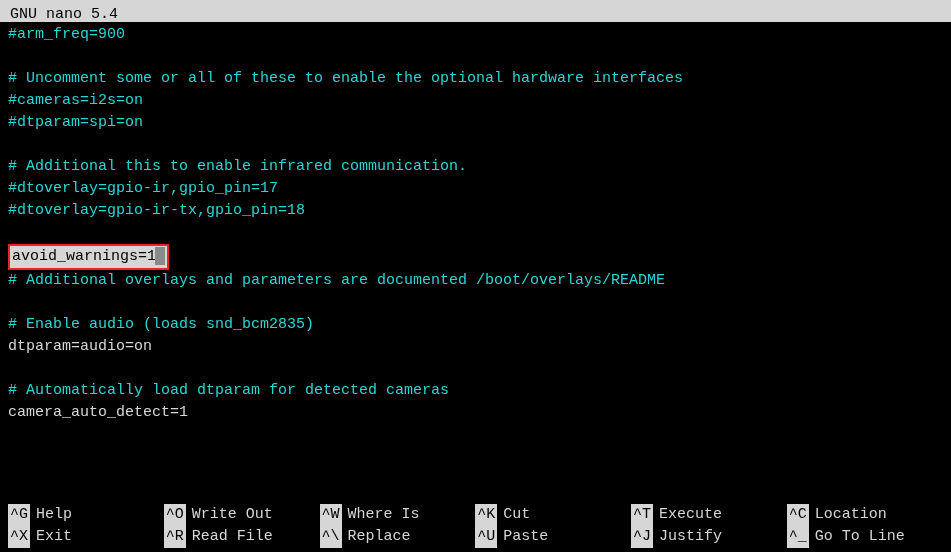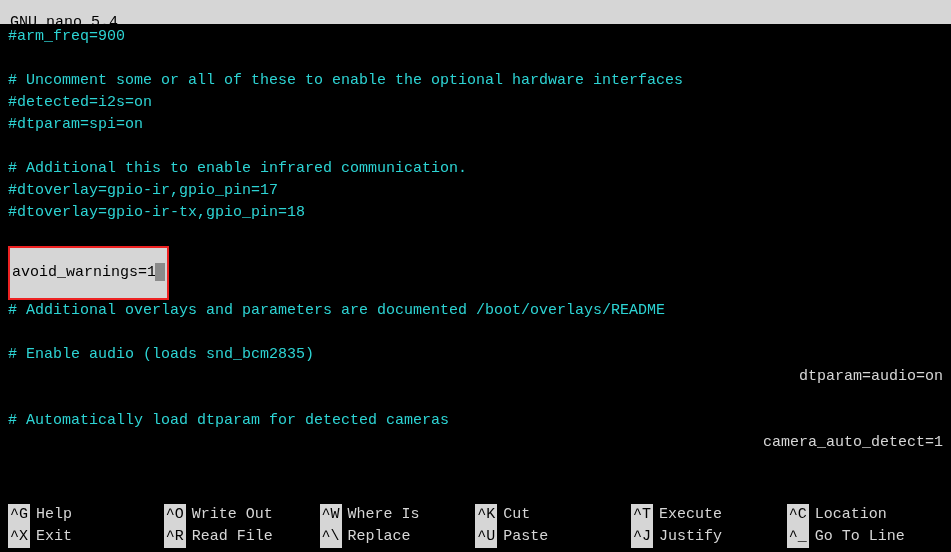--- a/index.html
+++ b/index.html
@@ -15,21 +15,21 @@
       height: 552px;
       overflow: hidden;
       position: relative;
     }
     .header {
       background: #d6d6d6;
       color: #000;
       height: 22px;
       line-height: 22px;
       display: flex;
-      padding: 12px 10px;
+      padding: 4px 10px;
     }
     .header-left {
       flex: 0 0 auto;
     }
     .header-center {
       flex: 1;
       text-align: center;
     }
     .header-right {
       flex: 0 0 auto;
@@ -38,28 +38,27 @@
     .editor {
       padding: 2px 8px;
       font-family: 'Courier New', monospace;
       line-height: 22px;
     }
     .comment {
       color: #2dd4d4;
     }
     .plain {
       color: #d6d6d6;
-      text-align: right;
     }
     .highlighted {
       background: #d6d6d6;
       color: #000;
       display: inline-block;
       border: 2px solid #ee2222;
-      padding: 14px 2px;
+      padding: 0 2px;
     }
     .cursor {
       background: #8a8a8a;
       display: inline-block;
       width: 10px;
       height: 18px;
       vertical-align: middle;
       margin-left: -1px;
     }
     .empty-line {
@@ -97,21 +96,21 @@
 
 <div class="header">
   <div class="header-left">GNU nano 5.4</div>
   <div class="header-right"></div>
 </div>
 
 <div class="editor">
   <div class="comment">#arm_freq=900</div>
   <div class="empty-line"></div>
   <div class="comment"># Uncomment some or all of these to enable the optional hardware interfaces</div>
-  <div class="comment">#detected=i2s=on</div>
+  <div class="comment">#cameras=i2s=on</div>
   <div class="comment">#dtparam=spi=on</div>
   <div class="empty-line"></div>
   <div class="comment"># Additional this to enable infrared communication.</div>
   <div class="comment">#dtoverlay=gpio-ir,gpio_pin=17</div>
   <div class="comment">#dtoverlay=gpio-ir-tx,gpio_pin=18</div>
   <div class="empty-line"></div>
   <div><span class="highlighted"><span>avoid_warnings=1</span><span class="cursor"></span></span></div>
   <div class="comment"># Additional overlays and parameters are documented /boot/overlays/README</div>
   <div class="empty-line"></div>
   <div class="comment"># Enable audio (loads snd_bcm2835)</div>

